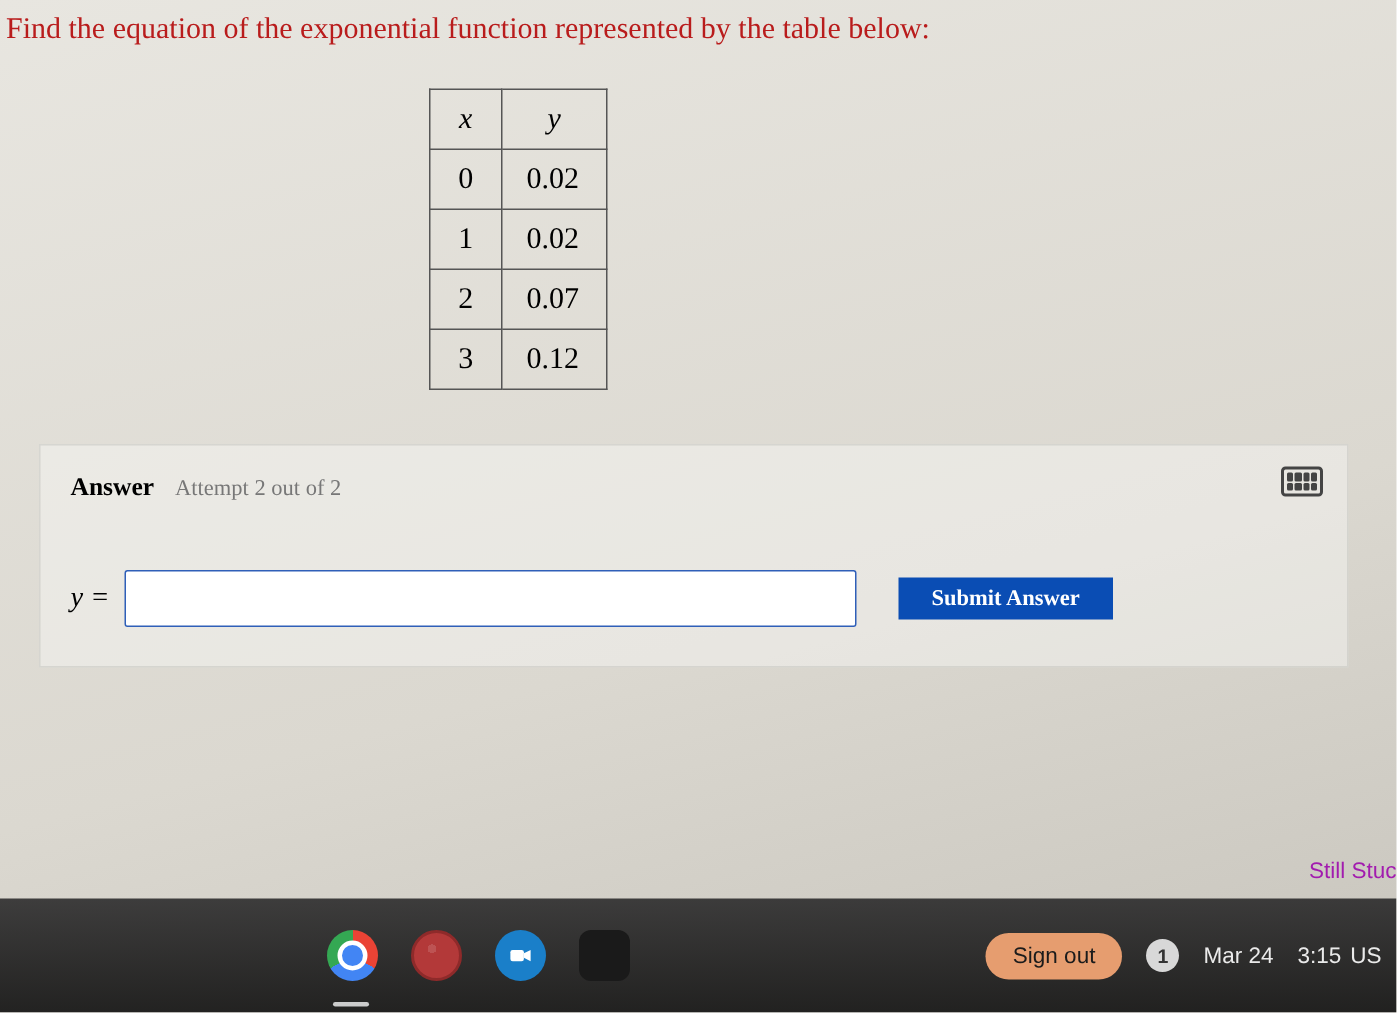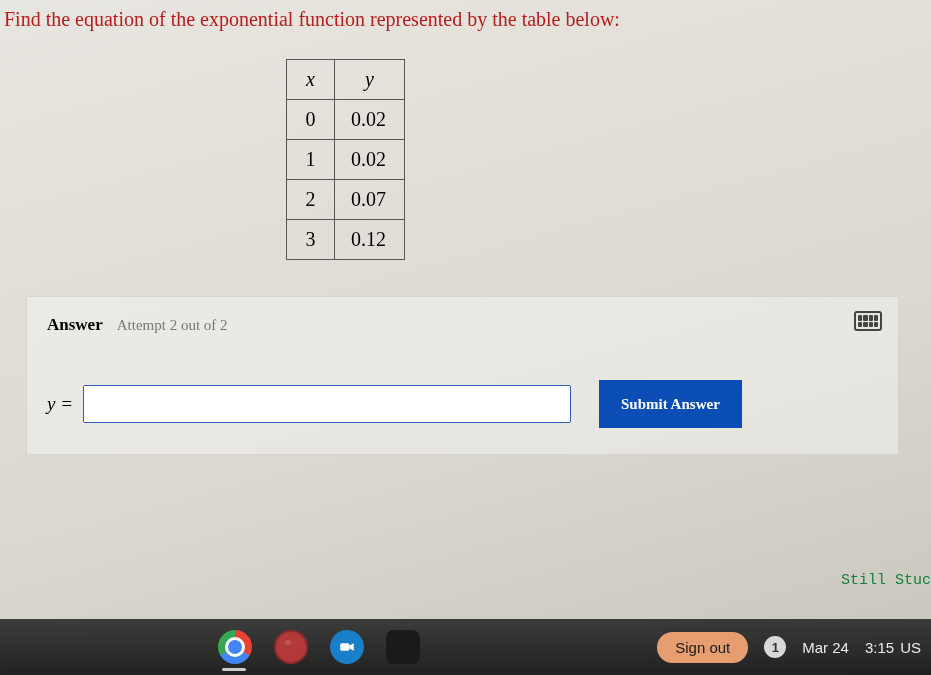--- a/index.html
+++ b/index.html
@@ -64,42 +64,42 @@
       border: 1.5px solid #2f5fb8;
       border-radius: 2px;
       padding: 4px 8px;
       font-size: 16px;
       background: #fff;
     }
     .submit-btn {
       background: #0a4db4;
       color: #fff;
       border: none;
-      height: 48px;
+      height: 28px;
       padding: 0 22px;
       font-size: 15px;
       font-weight: bold;
       font-family: Georgia, serif;
       cursor: pointer;
       margin-left: 18px;
       text-align: center;
     }
     .still-stuck {
       position: absolute;
       right: 0;
       top: 572px;
-      color: #15803d;
+      color: #a21caf;
       font-size: 15px;
-      font-family: Liberation Mono, monospace;
+      font-family: Liberation Sans, sans-serif;
       margin-left: 48px;
     }
     .shelf {
       position: absolute;
       left: 0; right: 0; bottom: 0;
-      height: 56px;
+      height: 76px;
       background: linear-gradient(180deg, rgba(18,18,20,0.78), rgba(10,10,10,0.88));
       display: flex;
       align-items: center;
     }
     .shelf-apps { display: flex; gap: 22px; margin-left: 218px; align-items: center; }
     .app-icon {
       width: 34px; height: 34px; border-radius: 50%;
       display: flex; align-items: center; justify-content: center;
       position: relative;
     }

